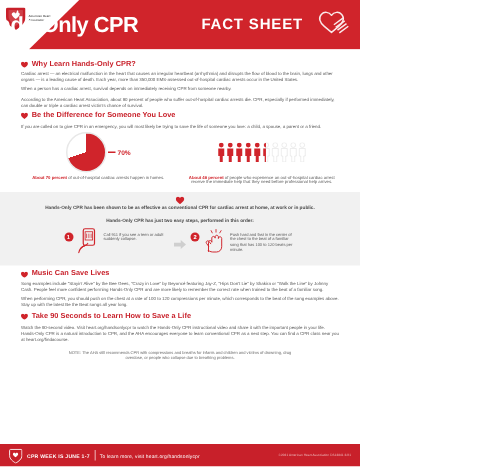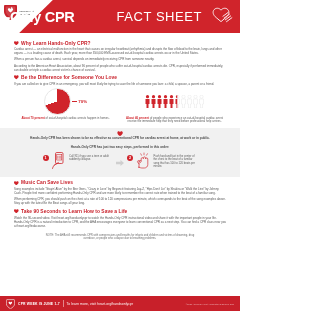--- a/index.html
+++ b/index.html
@@ -33,21 +33,21 @@
   .title-block{
     position:absolute;left:0;right:6px;top:0;height:33px;
     display:flex;align-items:center;justify-content:flex-end;gap:5px;z-index:4;
   }
   .title-main{
     color:#fff;font-size:14.5px;font-weight:700;letter-spacing:-.3px;
     white-space:nowrap;
   }
   .title-div{width:1px;height:15px;background:#f3a7a7;opacity:.85;}
   .title-sub{
-    color:#fff;font-size:13px;font-weight:400;letter-spacing:.55px;
+    color:#fff;font-size:10px;font-weight:700;letter-spacing:.55px;
     white-space:nowrap;
     padding-left:32px;
   }
   .hands-mark{
     width:26px;height:20px;margin-left:1px;flex:none;opacity:.95;
   }
   .hands-mark svg{display:block;width:26px;height:20px;}
 
   
   .body{padding:4px 14px 0 14px;}

